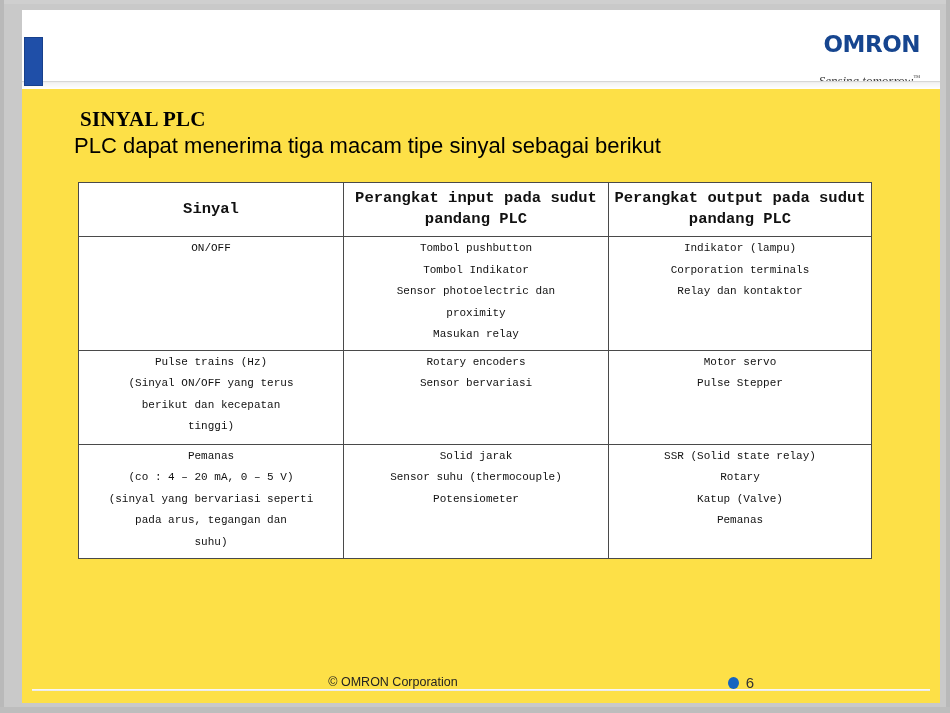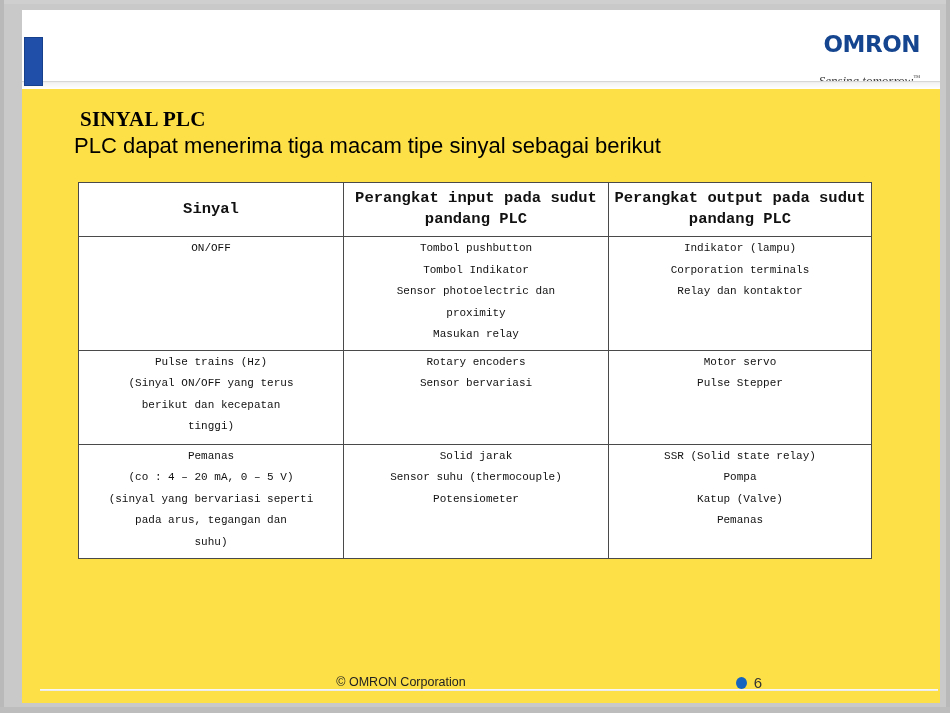--- a/index.html
+++ b/index.html
@@ -174,21 +174,20 @@
   .row-h2 td { height: 88px; margin-top: 28px; }
   .row-h3 td { height: 108px; }
 
   
   .footer {
     position: absolute;
     left: 0;
     bottom: 0;
     width: 742px;
     height: 50px;
-    margin-left: 8px;
   }
   .footer-rule {
     position: absolute;
     left: 10px;
     bottom: 12px;
     width: 898px;
     height: 2px;
     background: linear-gradient(to bottom, #fdfdfd, #e6e6e6);
   }
   .copyright {
@@ -301,21 +300,21 @@
                 <span class="cell-line"><span>pada arus, tegangan dan</span></span>
                 <span class="cell-line"><span>suhu)</span></span>
               </td>
               <td>
                 <span class="cell-line"><span>Solid jarak</span></span>
                 <span class="cell-line"><span>Sensor suhu </span><span class="it">(thermocouple)</span></span>
                 <span class="cell-line"><span>Potensiometer</span></span>
               </td>
               <td>
                 <span class="cell-line"><span>SSR </span><span class="it">(Solid state relay)</span></span>
-                <span class="cell-line"><span>Pompa</span></span>
+                <span class="cell-line"><span>Rotary</span></span>
                 <span class="cell-line"><span>Katup (</span><span class="it">Valve</span><span>)</span></span>
                 <span class="cell-line"><span>Pemanas</span></span>
               </td>
             </tr>
           </tbody>
       </table>
     </div>
 
     <div class="footer">
       <div class="footer-rule"></div>

